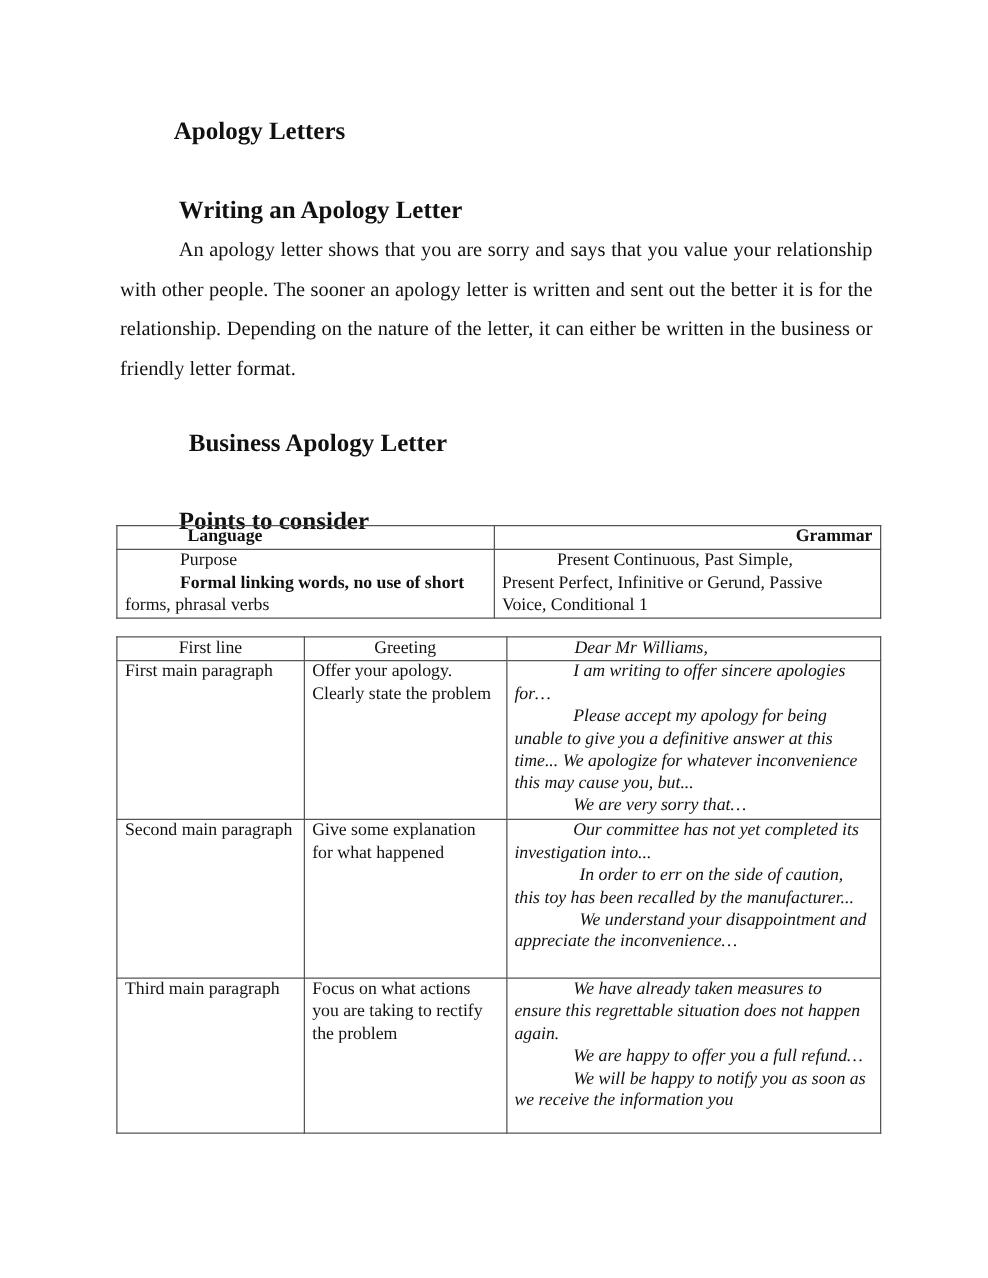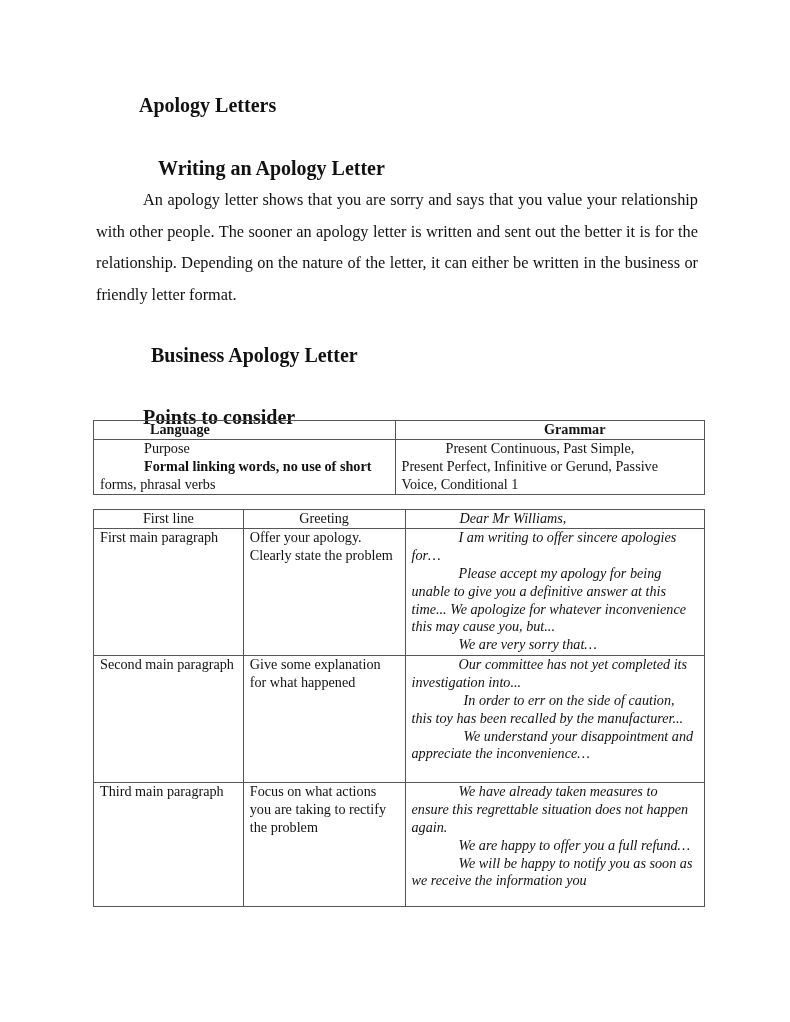--- a/index.html
+++ b/index.html
@@ -14,37 +14,37 @@
   .th { font-weight:bold; text-align:center; }
   .it { font-style:italic; }
   .ind { display:inline-block; width:47px; }
   .ind2 { display:inline-block; width:52px; }
 </style>
 </head>
 <body>
 
 <div class="abs h" style="left:139px;top:94px;">Apology Letters</div>
 
-<div class="abs h" style="left:158px;top:157px;">Writing an Apology Letter</div>
+<div class="abs h" style="left:143px;top:157px;">Writing an Apology Letter</div>
 
 <div class="abs para"><span class="indent"></span><span>An apology letter shows that you are sorry and says that you value your relationship with other people. The sooner an apology letter is written and sent out the better it is for the relationship. Depending on the nature of the letter, it can either be written in the business or friendly letter format.</span></div>
 
 <div class="abs h" style="left:139px;top:344px;margin-left:12px;">Business Apology Letter</div>
 
 <div class="abs h" style="left:143px;top:406px;">Points to consider</div>
 
 <table style="left:93px;top:420px;width:612px;">
   <colgroup>
       <col style="width:302px">
       <col style="width:310px">
     </colgroup>
   <tbody>
       <tr>
     <td class="th" style="text-align:left;padding-left:56px;">Language</td>
-    <td class="th" style="text-align:center;padding-left:56px;">Grammar</td>
+    <td class="th" style="text-align:right;padding-left:56px;">Grammar</td>
   </tr>
   <tr>
     <td>
       <div style="padding-left:44px;">Purpose</div>
       <div style="padding-left:44px;font-weight:bold;">Formal linking words, no use of short</div>
       <div>forms, phrasal verbs</div>
     </td>
     <td>
       <div style="padding-left:44px;">Present Continuous, Past Simple,</div>
       <div>Present Perfect, Infinitive or Gerund, Passive</div>

